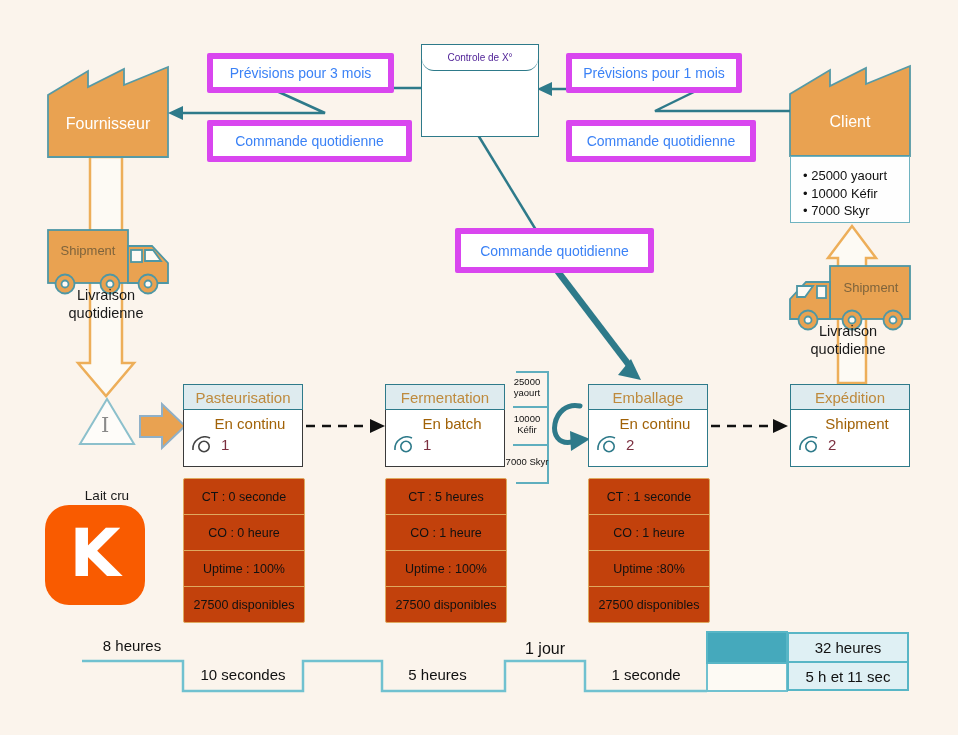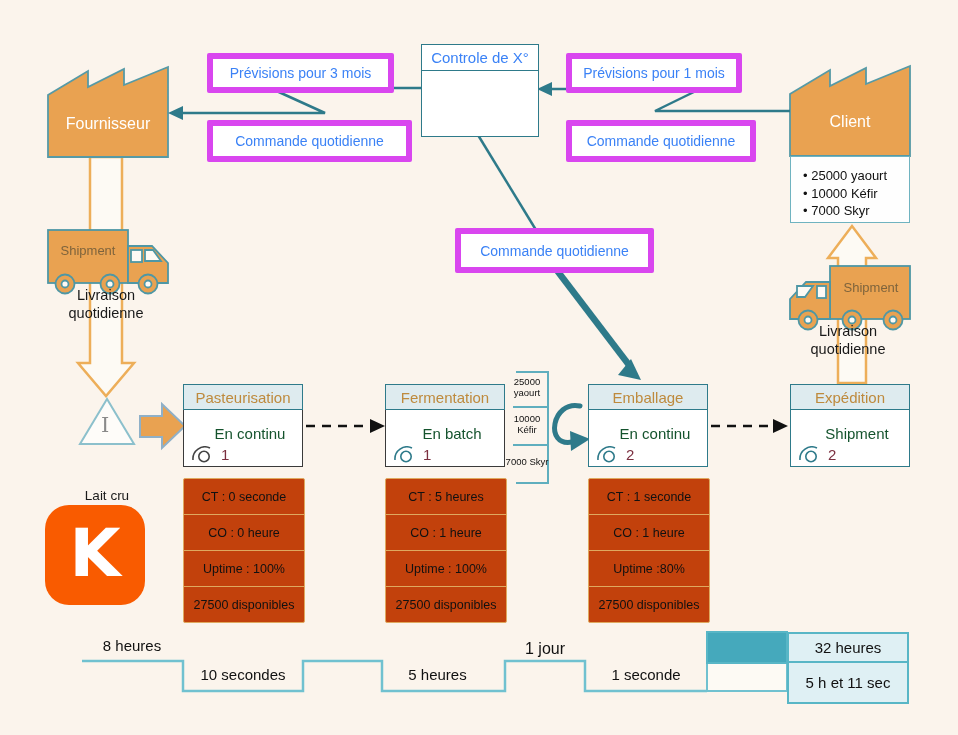--- a/index.html
+++ b/index.html
@@ -6,32 +6,32 @@
   body{font-family:"Liberation Sans",sans-serif;background:#FBF4EC;}
   #stage{position:relative;width:958px;height:735px;background:#FBF4EC;overflow:hidden;}
   #connectors{position:absolute;left:0;top:0;z-index:1;}
   .abs{position:absolute;z-index:2;}
   .lblbox{background:#FFFFFF;border:6px solid #d946ef;border-radius:2px;color:#3b82f6;
           font-size:14px;display:flex;align-items:center;justify-content:center;text-align:right;}
   .factory-label{color:#FFFFFF;font-size:16px;text-align:center;z-index:3;}
   .shipment-label{color:rgba(99,84,55,.8);font-size:13px;text-align:center;z-index:3;}
   .delivery-label{color:#1a1a1a;font-size:14.5px;line-height:18px;text-align:center;z-index:3;}
   .ctrl-box{background:#FFFFFF;border:1.5px solid #2E7A8A;}
-  .ctrl-title{height:25px;border-bottom:1.5px solid #2E7A8A;color:#3b82f6;font-size:15px;
-              display:flex;align-items:center;justify-content:center;}
+  .ctrl-title{height:25px;border-bottom:1.5px solid #2E7A8A;color:#4c1d95;font-size:10px;
+              display:flex;align-items:center;justify-content:center;border-radius:12px;}
   .demand-box{background:#FEFEFE;border:1.5px solid #6FB3C0;color:#111;font-size:13px;line-height:17.5px;
               padding:10px 0 0 12px;box-sizing:border-box;}
   .demand-item::before{content:"• ";}
   .proc{box-sizing:border-box;}
   .proc-header{height:26px;background:#DEEBEF;border:1.5px solid #2E7A8A;box-sizing:border-box;
                color:#BE8A3D;font-size:15px;display:flex;align-items:center;justify-content:center;}
   .proc-body{height:57px;background:#FFFFFF;box-sizing:border-box;border:1.5px solid #2E7A8A;border-top:none;
              display:flex;flex-direction:column;}
   .proc-body.darkborder{border-color:#3a3a3a;border-top:none;}
-  .proc-mode{color:#14532d;font-size:15px;text-align:center;margin-top:15px;padding-left:14px;}
+  .proc-mode{color:#a16207;font-size:15px;text-align:center;margin-top:5px;padding-left:14px;}
   .proc-ops{display:flex;align-items:center;gap:5px;padding-left:8px;margin-top:4px;}
   .proc-ops .num{color:#7B2F3F;font-size:15px;}
   .databox{background:#c2410c;border:1.5px solid #DFA95F;border-radius:2px;box-sizing:border-box;}
   .datacell{height:35px;border-bottom:1.5px solid #DFA95F;display:flex;align-items:center;justify-content:center;
             color:#111;font-size:12.5px;}
   .datacell:last-child{border-bottom:none;}
   .wip{font-size:9.5px;color:#111;text-align:center;line-height:11px;z-index:2;}
   .tl-label{color:#111;font-size:15px;text-align:center;}
   .tl-label.small{font-size:16px;}
   .total-box{background:#DFF0F4;border:2px solid #58B6C6;box-sizing:border-box;color:#111;font-size:15px;
@@ -231,15 +231,15 @@
   <div class="abs klogo" style="left:45px;top:505px;width:100px;height:100px;">
     <span>K</span>
   </div>
 
   <div class="abs tl-label" style="left:92px;top:637px;width:80px;">8 heures</div>
   <div class="abs tl-label" style="left:183px;top:666px;width:120px;">10 secondes</div>
   <div class="abs tl-label" style="left:382px;top:666px;width:111px;">5 heures</div>
   <div class="abs tl-label small" style="left:505px;top:640px;width:80px;">1 jour</div>
   <div class="abs tl-label" style="left:585px;top:666px;width:122px;">1 seconde</div>
   <div class="abs total-box" style="left:787px;top:632px;width:122px;height:31px;">32 heures</div>
-  <div class="abs total-box" style="left:787px;top:661px;width:122px;height:43px;">5 h et 11 sec</div>
+  <div class="abs total-box" style="left:787px;top:661px;width:122px;height:30px;">5 h et 11 sec</div>
 
 </div>
 
 </body></html>

